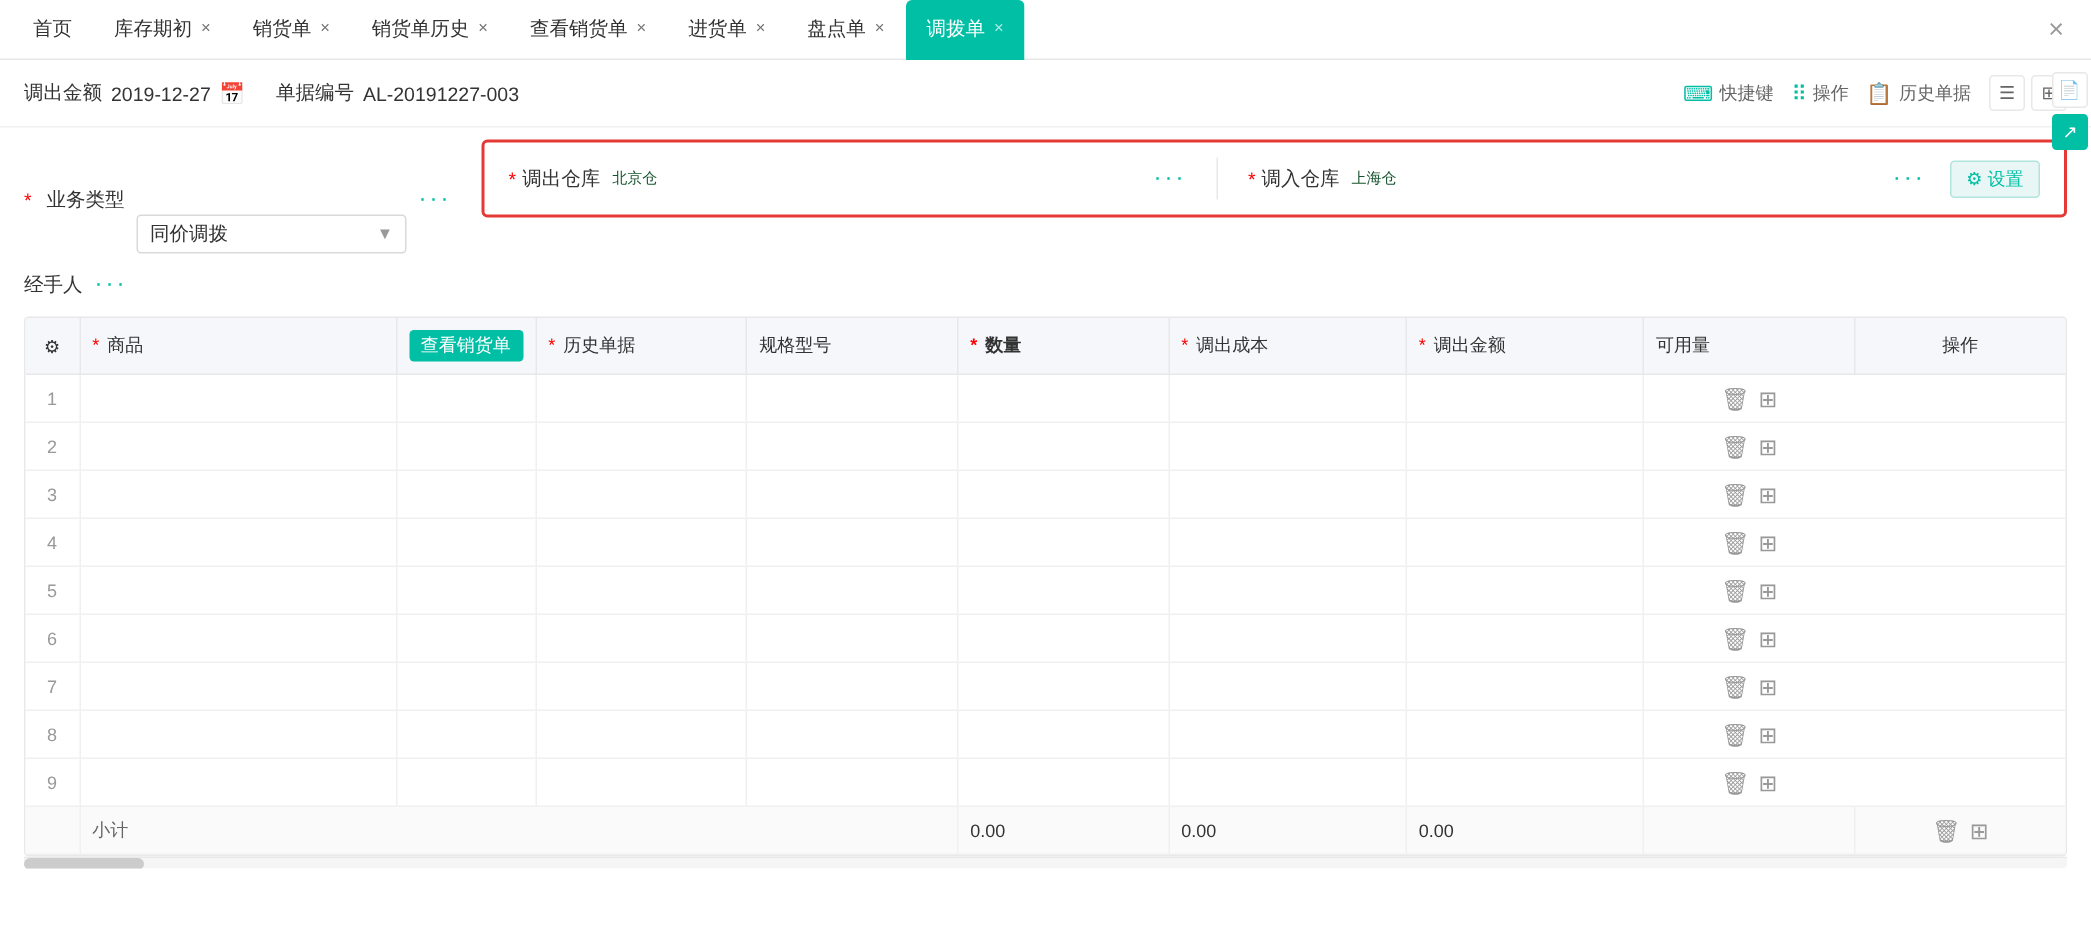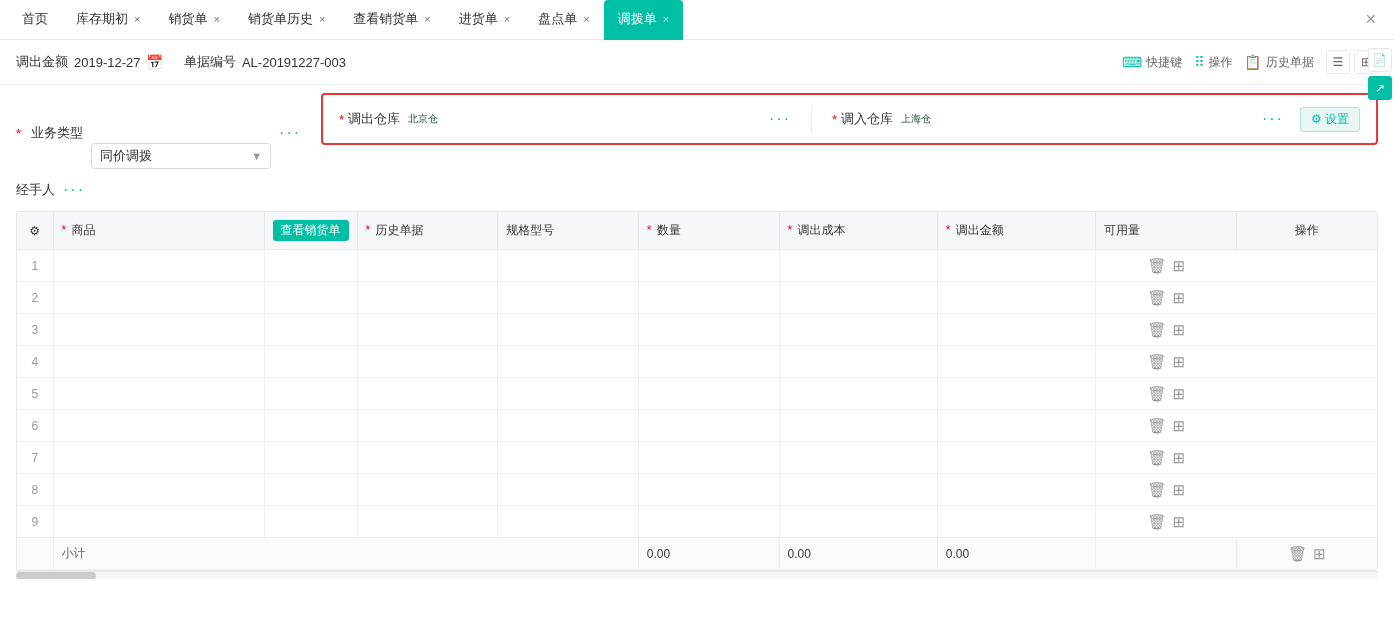--- a/index.html
+++ b/index.html
@@ -368,21 +368,21 @@
         <th style="width:80px;">
           <button class="scan-btn">查看销货单</button>
         </th>
         <th style="min-width:80px;">
           <span class="col-header-required">*</span>
           <span>历史单据</span>
         </th>
         <th style="min-width:80px;">
           <span>规格型号</span>
         </th>
-        <th style="min-width:80px;">
+        <th style="min-width:80px;font-weight:bold;">
           <span class="col-header-required">*</span>
           <span>数量</span>
         </th>
         <th style="min-width:90px;">
           <span class="col-header-required">*</span>
           <span>调出成本</span>
         </th>
         <th style="min-width:90px;">
           <span class="col-header-required">*</span>
           <span>调出金额</span>

